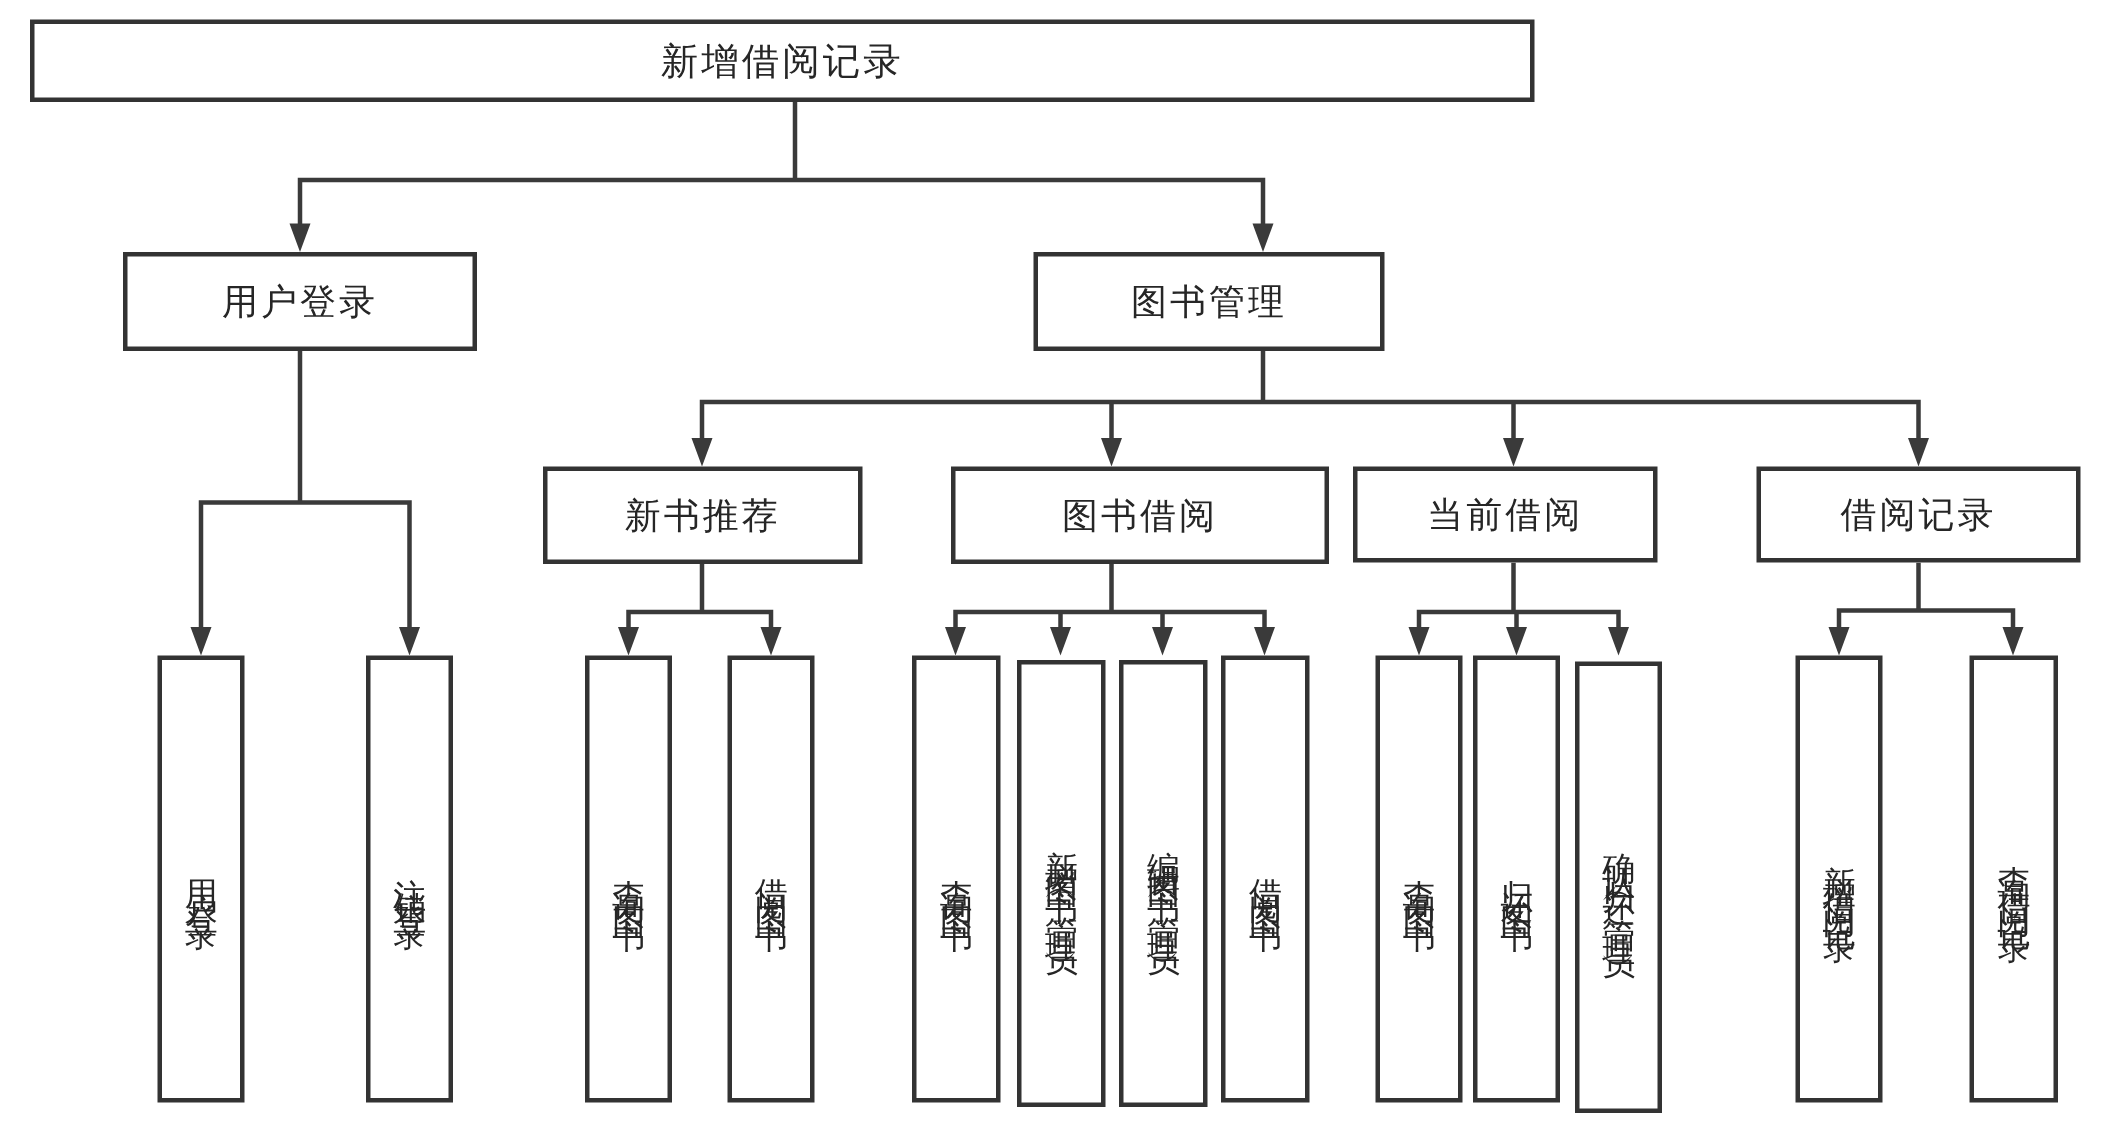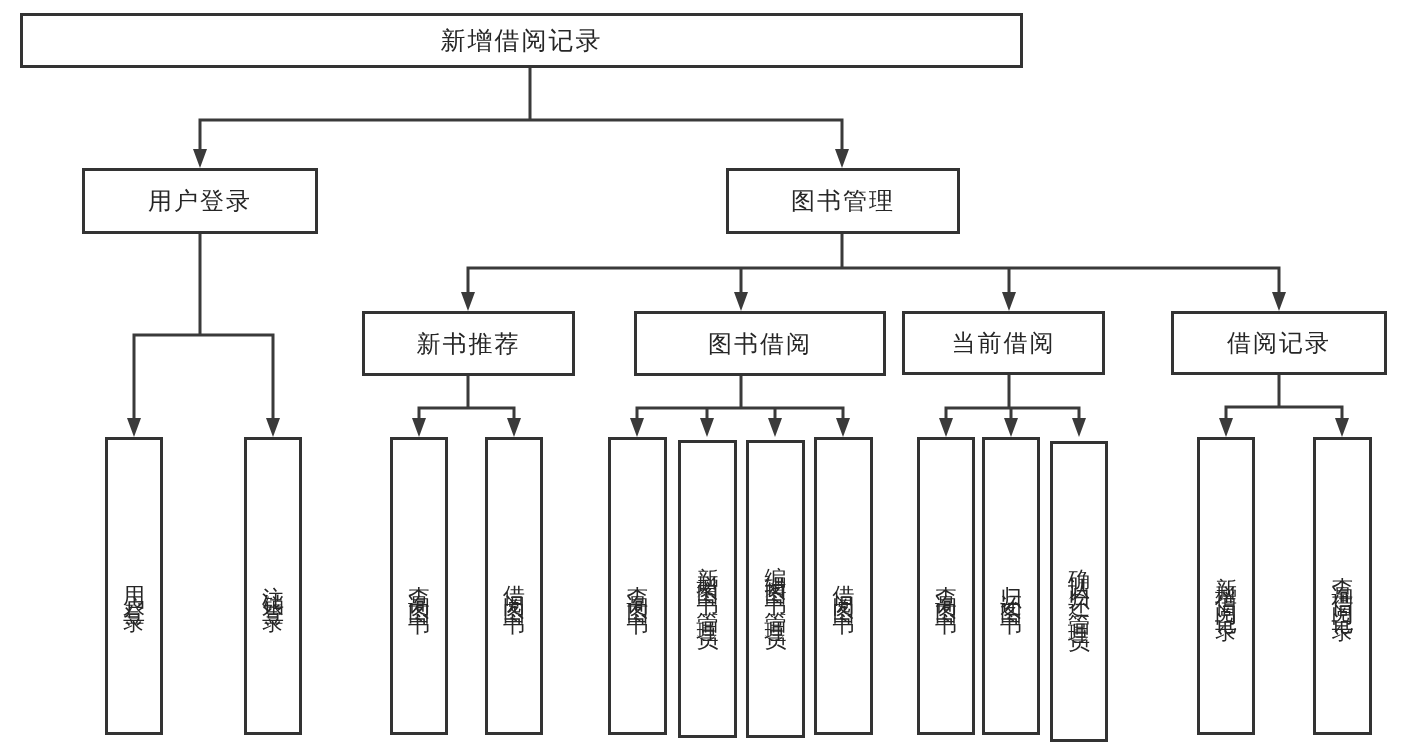--- a/index.html
+++ b/index.html
@@ -68,21 +68,21 @@
     <path class="arrow" d="M1219 418 L1233 418 L1226 437 Z M1335 418 L1349 418 L1342 437 Z"></path>
   </svg>
 
   <div class="node h title" style="left:20px;top:13px;width:1003px;height:55px">
     <span class="lbl">新增借阅记录</span>
   </div>
 
   <div class="node h" style="left:82px;top:168px;width:236px;height:66px">
     <span class="lbl">用户登录</span>
   </div>
-  <div class="node h" style="left:726px;top:168px;width:234px;height:66px">
+  <div class="node h" style="left:689px;top:168px;width:234px;height:66px">
     <span class="lbl">图书管理</span>
   </div>
 
   <div class="node h" style="left:362px;top:311px;width:213px;height:65px">
     <span class="lbl">新书推荐</span>
   </div>
   <div class="node h" style="left:634px;top:311px;width:252px;height:65px">
     <span class="lbl">图书借阅</span>
   </div>
   <div class="node h" style="left:902px;top:311px;width:203px;height:64px">

